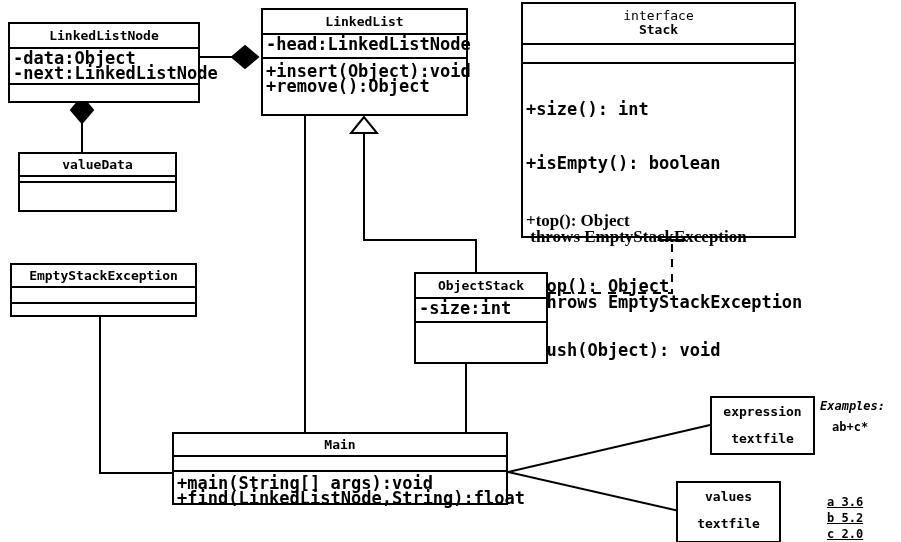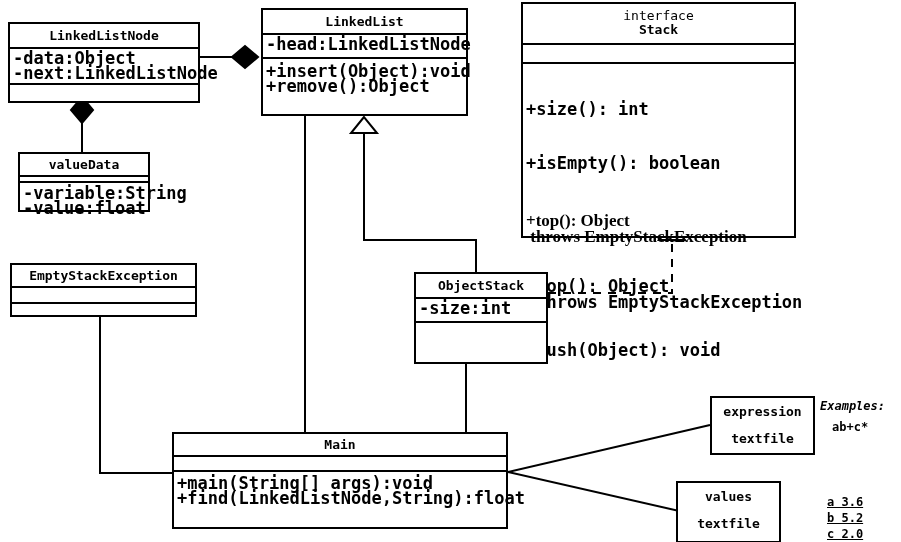--- a/index.html
+++ b/index.html
@@ -95,45 +95,44 @@
       <div style="height:24px;">+size(): int</div>
       <div style="height:27px;">+isEmpty(): boolean</div>
       <div style="height:35px;line-height:16px;font-family:Liberation Serif, serif;">+top(): Object
  throws EmptyStackException</div>
       <div style="height:35px;line-height:16px;">+pop(): Object
  throws EmptyStackException</div>
       <div>+push(Object): void</div>
     </div>
   </div>
 
-  <div class="uml-box" style="left:18px;top:152px;width:132px;height:60px;">
+  <div class="uml-box" style="left:18px;top:152px;width:159px;height:60px;">
     <div class="uml-name" style="padding:3px 2px 3px 2px;">valueData</div>
     <div class="uml-sep"></div>
     <div class="uml-empty" style="height:4px;"></div>
     <div class="uml-sep"></div>
-    <div class="uml-compartment" style="height:31px;padding-top:3px;"><span>-variable:String</span><br><span>-value:float</span></div>
   </div>
 
   <div class="uml-box" style="left:10px;top:263px;width:187px;height:54px;">
     <div class="uml-name" style="padding:3px 2px 3px 2px;">EmptyStackException</div>
     <div class="uml-sep"></div>
     <div class="uml-empty" style="height:14px;"></div>
     <div class="uml-sep"></div>
     <div class="uml-empty" style="height:14px;"></div>
   </div>
 
   <div class="uml-box" style="left:414px;top:272px;width:134px;height:92px;">
     <div class="uml-name" style="padding:4px 2px 4px 2px;">ObjectStack</div>
     <div class="uml-sep"></div>
     <div class="uml-compartment" style="height:22px;"><span>-size:int</span></div>
     <div class="uml-sep"></div>
     <div class="uml-empty" style="height:40px;"></div>
   </div>
 
-  <div class="uml-box" style="left:172px;top:432px;width:336px;height:97px;">
+  <div class="uml-box" style="left:172px;top:432px;width:336px;height:73px;">
     <div class="uml-name" style="padding:3px 2px 3px 2px;">Main</div>
     <div class="uml-sep"></div>
     <div class="uml-empty" style="height:13px;"></div>
     <div class="uml-sep"></div>
     <div class="uml-compartment" style="height:38px;padding-top:4px;"><span>+main(String[] args):void</span><br><span>+find(LinkedListNode,String):float</span></div>
   </div>
 
   <div class="file-box" style="left:710px;top:396px;width:105px;height:59px;">
     <div class="file-line1">expression</div>
     <div class="file-line2">textfile</div>

